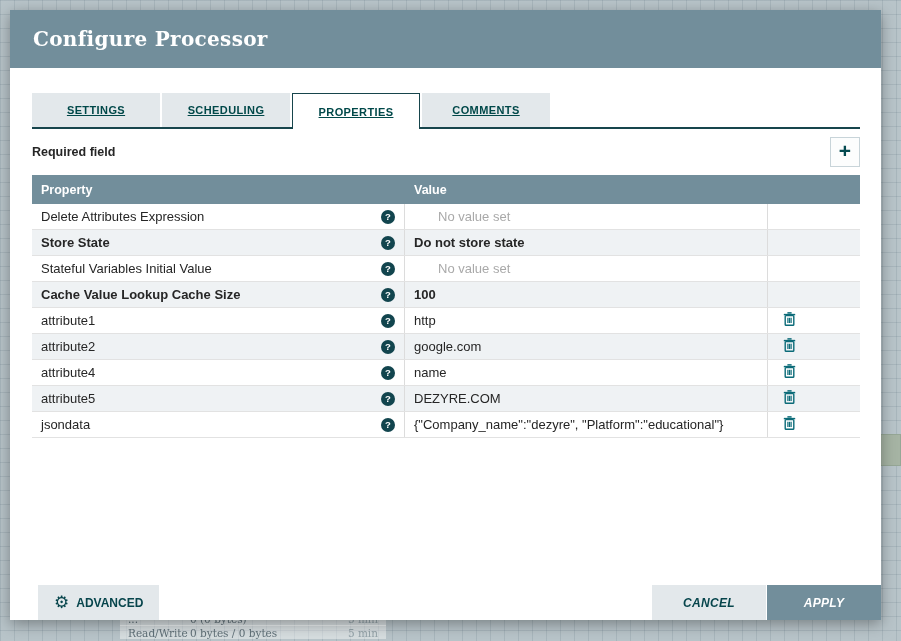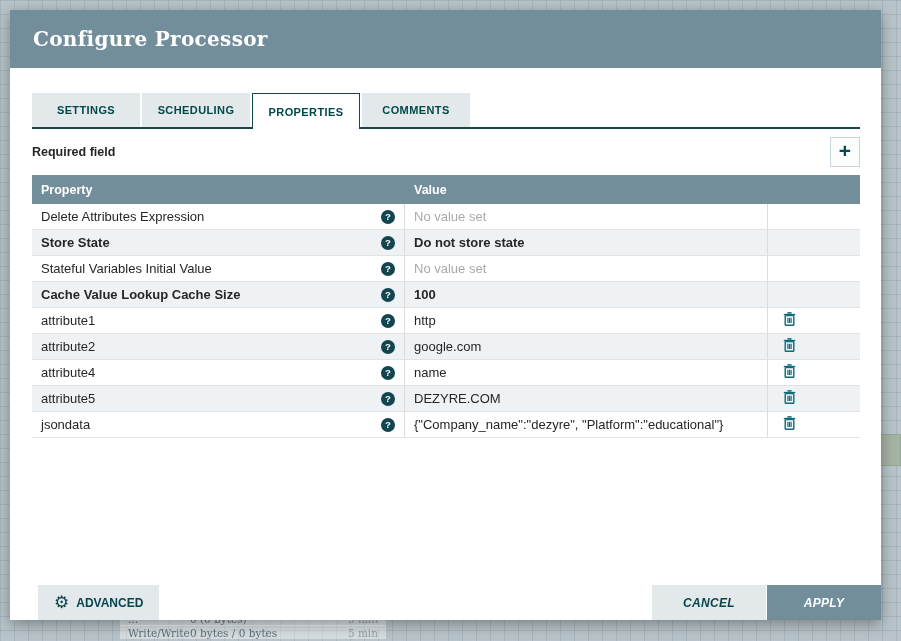--- a/index.html
+++ b/index.html
@@ -42,24 +42,25 @@
   }
   .dialog-title {
     font-family:"DejaVu Serif", serif; font-weight:bold;
     color:#ffffff; font-size:20px; letter-spacing:0.3px;
   }
   .dialog-body { position:relative; height:552px; padding:25px 21px 0 22px; }
 
   
   .tabbar { display:flex; border-bottom:2px solid #17454c; height:36px; }
   .tab {
-    width:108px; height:34px; margin-right:2px; background:#e3e8eb;
+    width:128px; height:34px; margin-right:2px; background:#e3e8eb;
     display:flex; align-items:center; justify-content:center;
     font-size:11px; font-weight:bold; color:#004849; letter-spacing:0.4px;
     cursor:default;
+    text-decoration:underline;
   }
   .tab.active {
     background:#fff; border:1px solid #17454c; border-bottom:none;
     height:36px; margin-bottom:-2px; position:relative; z-index:2;
   }
 
   
   .table-toolbar { display:flex; align-items:center; justify-content:space-between;
     height:46px; }
   .required-label { font-size:12.5px; font-weight:bold; color:#262626; }
@@ -79,21 +80,21 @@
   .col-act  { width:92px; }
   .prow { display:flex; align-items:center; height:26px; border-bottom:1px solid #e2e2e2;
     background:#fff; font-size:13px; color:#262626;justify-content:center; }
   .prow.striped { background:#eff2f4; }
   .cell { height:100%; display:flex; align-items:center; }
   .cell-prop { padding-left:9px; border-right:1px solid #dcdcdc; justify-content:space-between;
     padding-right:9px; }
   .cell-val { padding-left:9px; border-right:1px solid #dcdcdc; }
   .cell-act { padding-left:15px; }
   .prow.required .prop-name, .prow.required .val-text { font-weight:bold; }
-  .val-text.unset { color:#a9a9a9; }
+  .val-text.unset { color:#a9a9a9;margin-left:24px; }
   .q-icon {
     width:14px; height:14px; min-width:14px; border-radius:50%;
     background:#12454e; color:#fff; font-size:9.5px; font-weight:bold;
     display:flex; align-items:center; justify-content:center; line-height:1;
   }
   .trash-btn { background:none; border:none; cursor:pointer; padding:0; display:flex; }
 
   
   .advanced-btn {
     position:absolute; left:28px; bottom:0; height:35px; padding:0 16px;
@@ -110,21 +111,21 @@
 </head>
 <body>
 
 <div class="stats-panel">
   <div class="stats-row">
     <span class="s-label">...</span>
     <span class="s-value">0 (0 bytes)</span>
     <span class="s-time">5 min</span>
   </div>
   <div class="stats-row">
-    <span class="s-label">Write/Write</span>
+    <span class="s-label">Read/Write</span>
     <span class="s-value">0 bytes / 0 bytes</span>
     <span class="s-time">5 min</span>
   </div>
 </div>
 <div class="canvas-fragment"></div>
 
 <div class="dialog">
   <div class="dialog-header">
     <span class="dialog-title">Configure Processor</span>
   </div>

